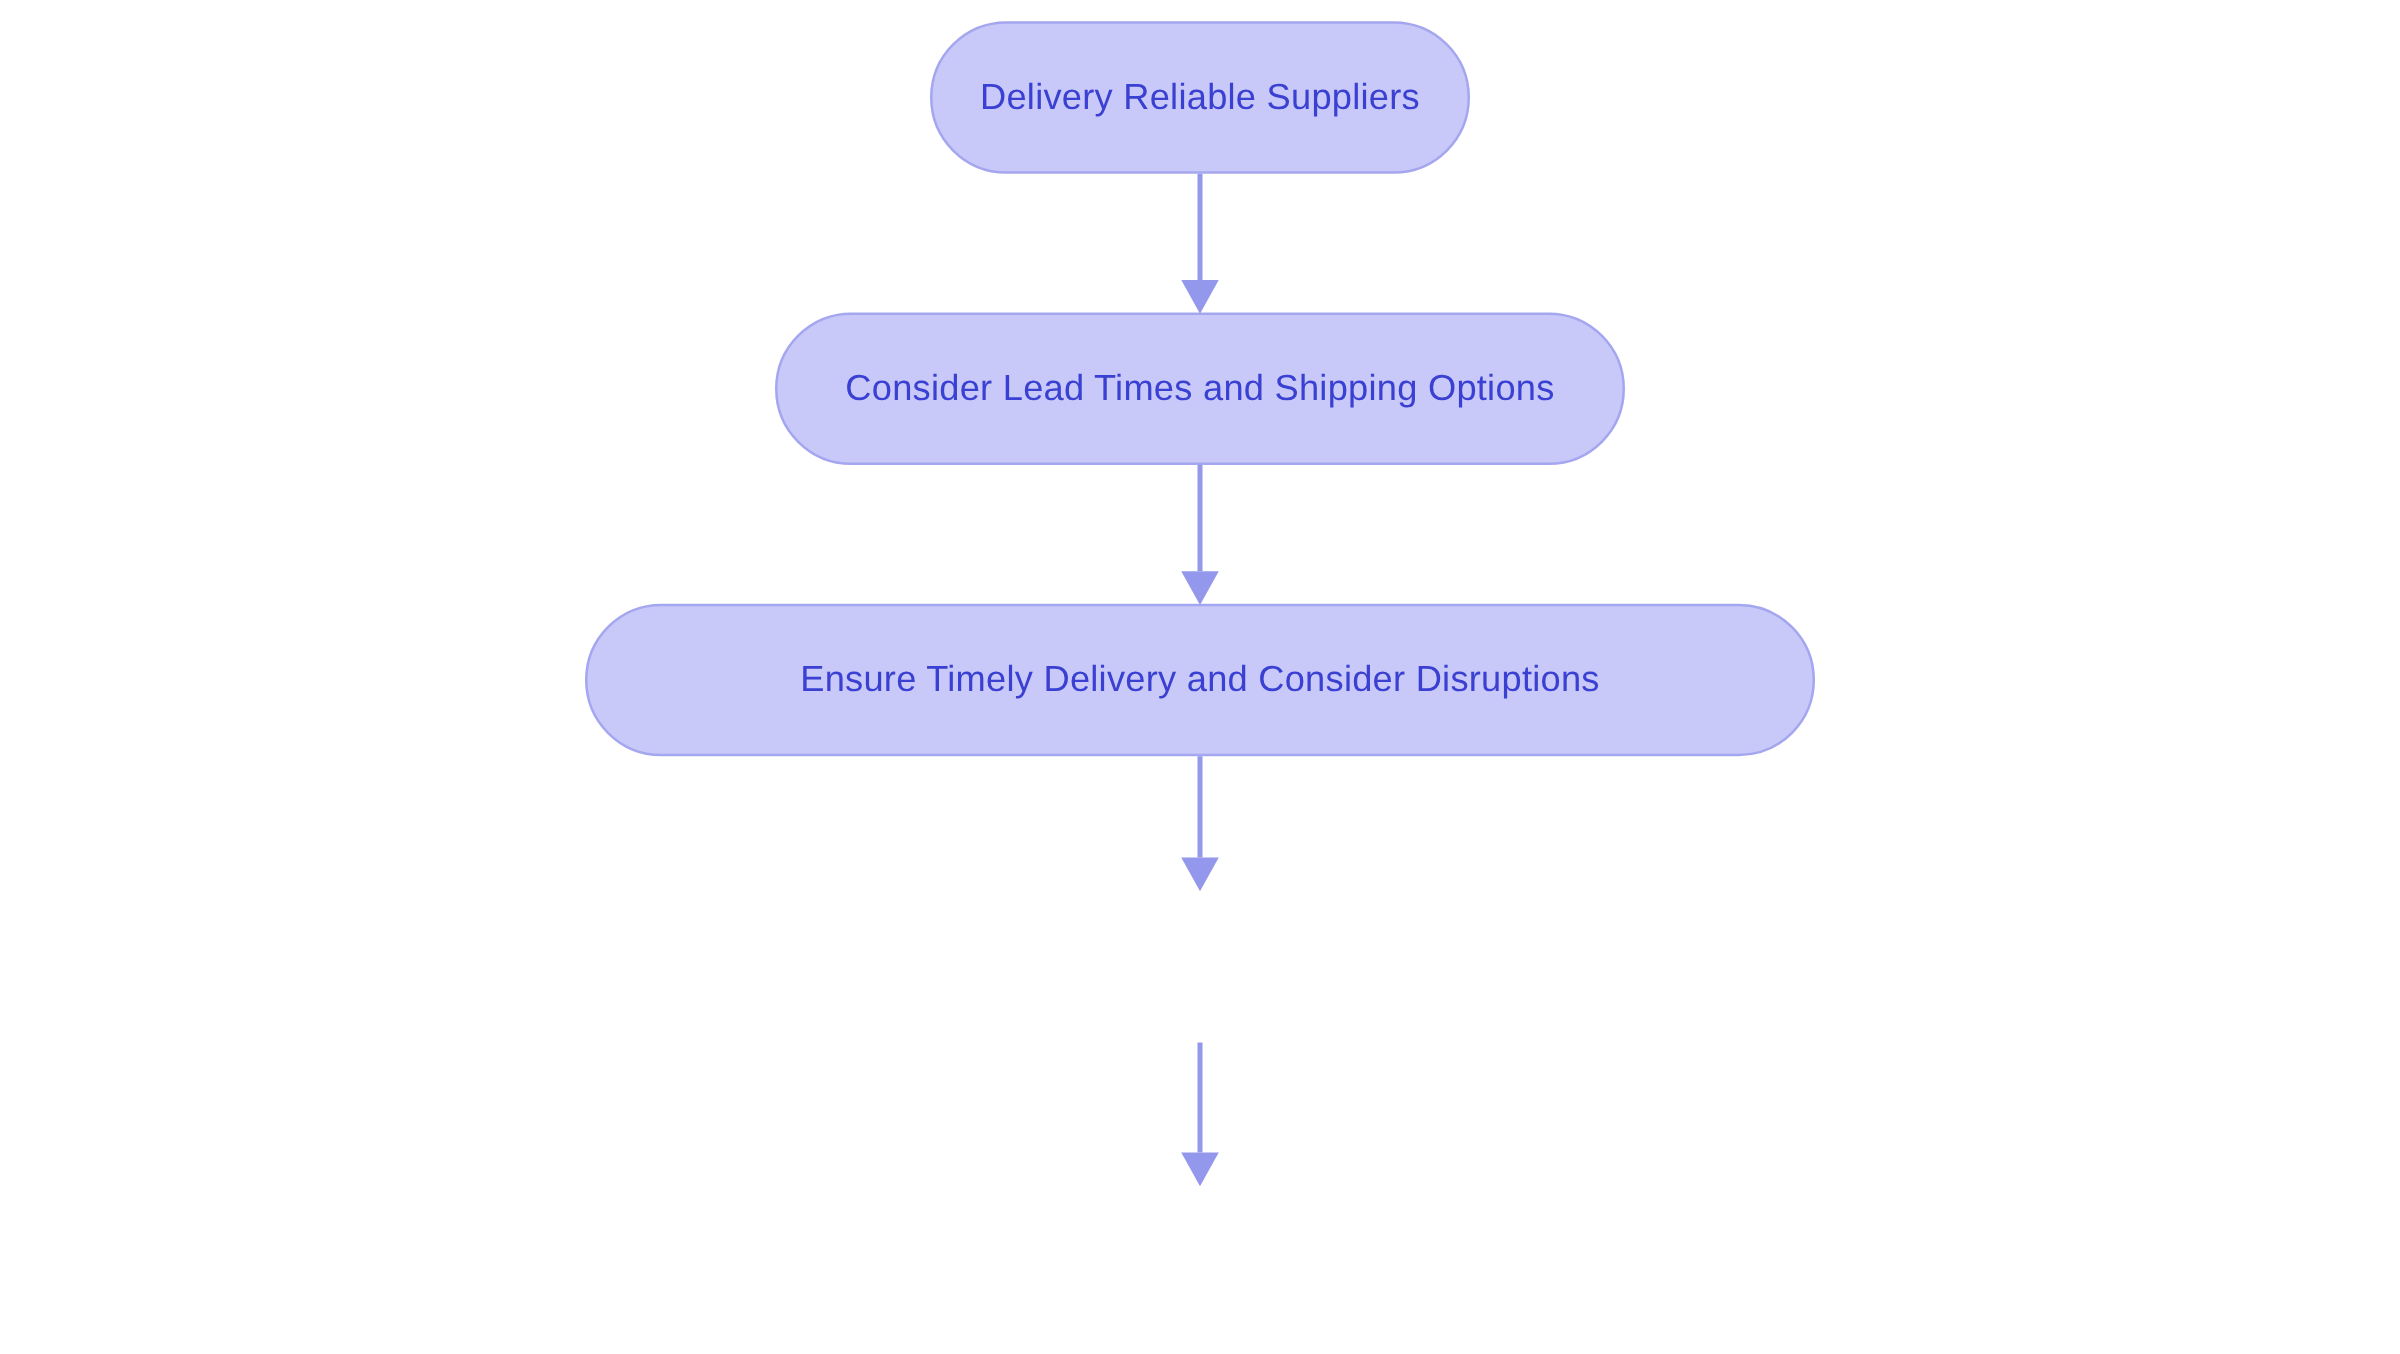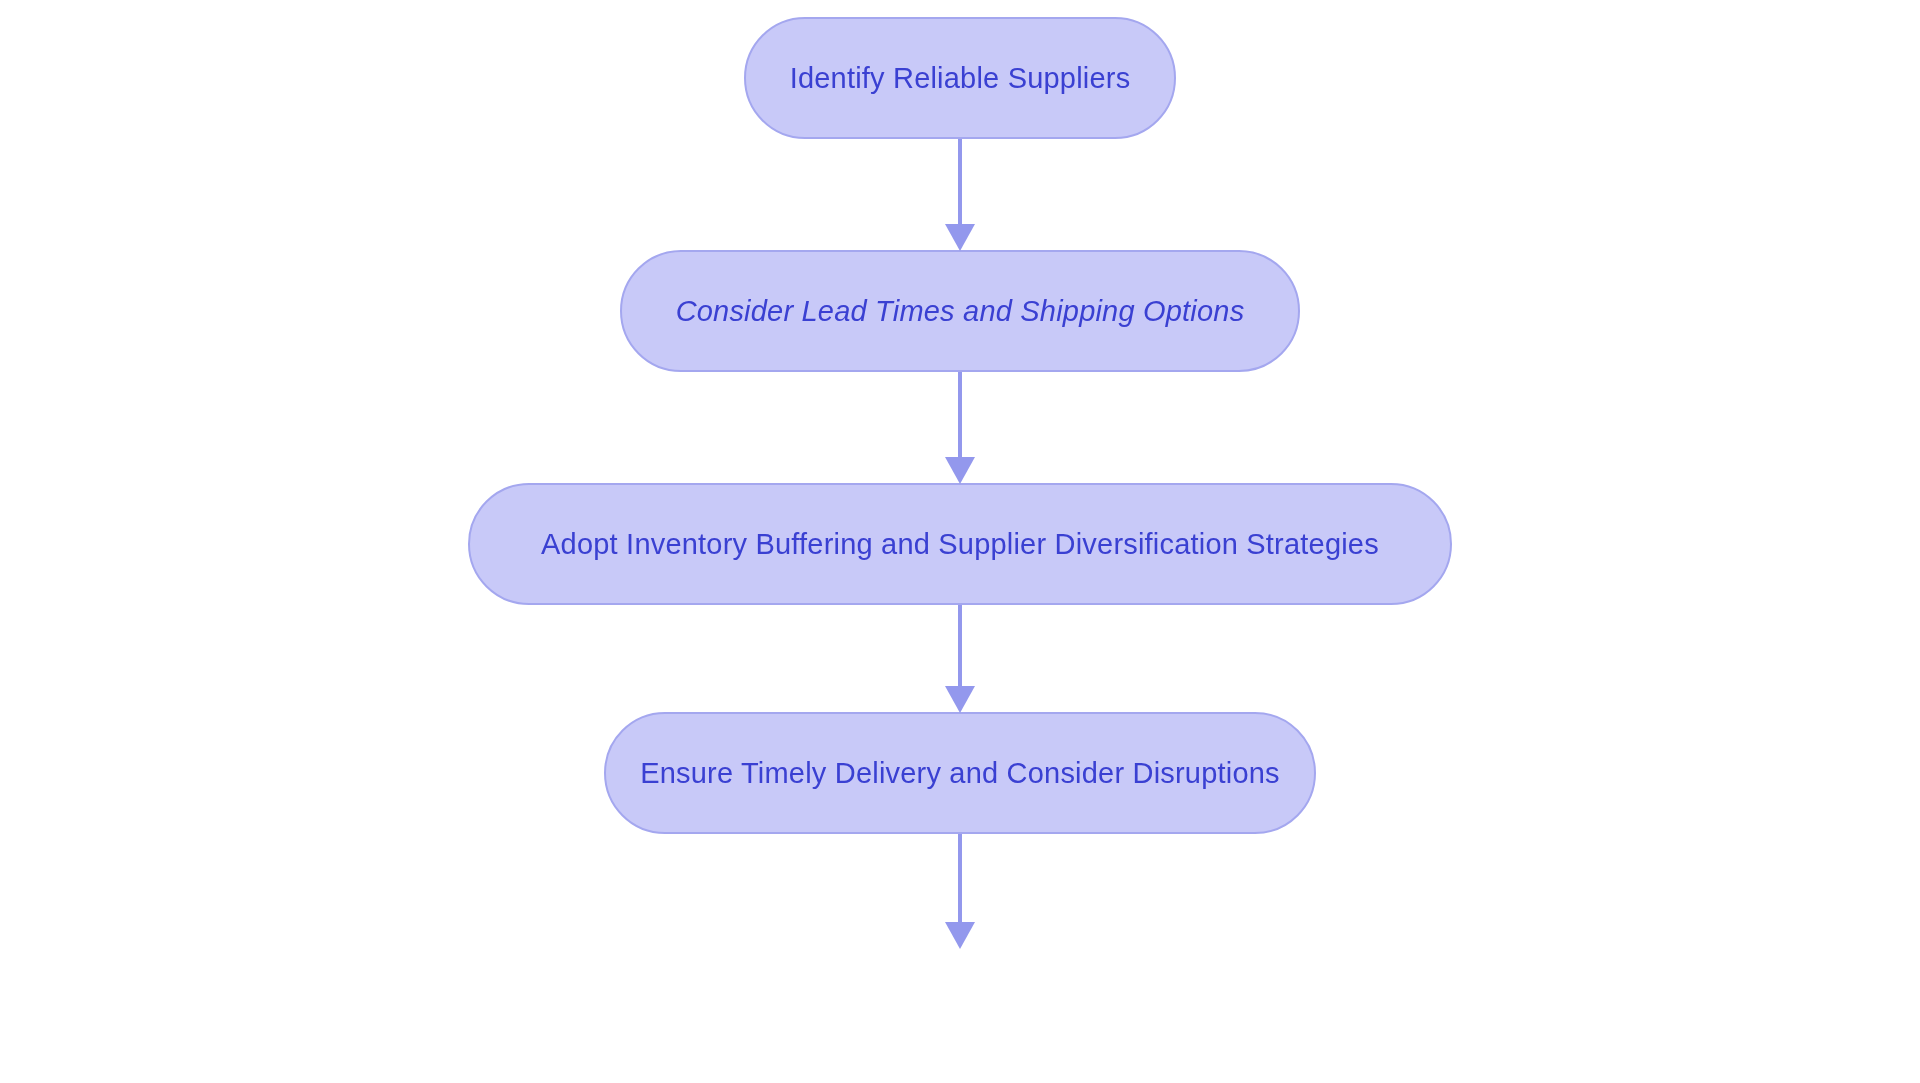--- a/index.html
+++ b/index.html
@@ -26,21 +26,21 @@
     display: flex;
     align-items: center;
     justify-content: center;
     text-align: center;
     color: var(--node-text, #3a40d2);
     font-size: 29px;
     letter-spacing: 0.2px;
     white-space: nowrap;
   }
   .flow-node:nth-of-type(1) { top: 17px;  width: 432px; }
-  .flow-node:nth-of-type(2) { top: 250px; width: 680px; font-style: italic; }
+  .flow-node:nth-of-type(2) { top: 250px; width: 680px; }
   .flow-node:nth-of-type(3) { top: 483px; width: 984px; }
   .flow-node:nth-of-type(4) { top: 712px; width: 712px; }
   .flow-node:nth-of-type(5) { top: 948px; width: 748px; }
 
   .arrow {
     position: absolute;
     left: 50%;
     transform: translateX(-50%);
     width: 30px;
     display: flex;
@@ -64,30 +64,27 @@
     border-right: 15px solid transparent;
     border-top: 27px solid var(--arrow, #9398ed);
   }
 </style>
 </head>
 <body>
 
 <div id="canvas">
 
   <div class="flow-node">
-    <span>Identify Reliable Suppliers</span>
+    <span>Delivery Reliable Suppliers</span>
   </div>
 
   <div class="flow-node">
     <span>Consider Lead Times and Shipping Options</span>
   </div>
 
-  <div class="flow-node">
-    <span>Adopt Inventory Buffering and Supplier Diversification Strategies</span>
-  </div>
 
 
   <div class="flow-node">
     <span>Ensure Timely Delivery and Consider Disruptions</span>
   </div>
 
   <div class="arrow arrow-1">
     <div class="arrow-line"></div>
     <div class="arrow-head"></div>
   </div>

